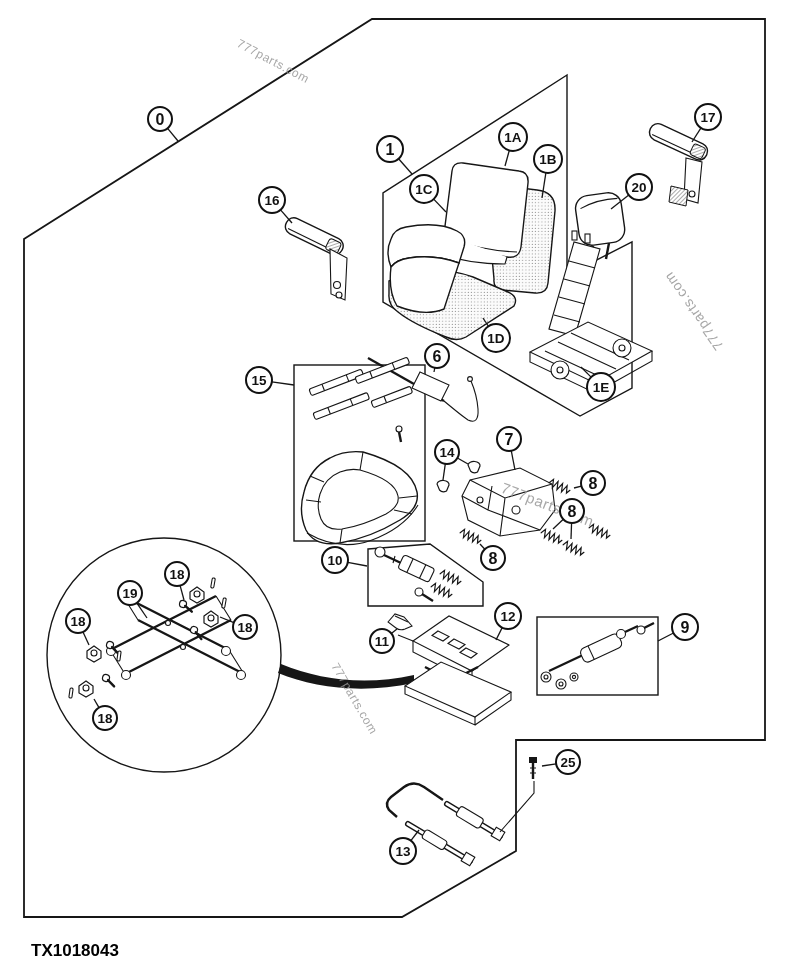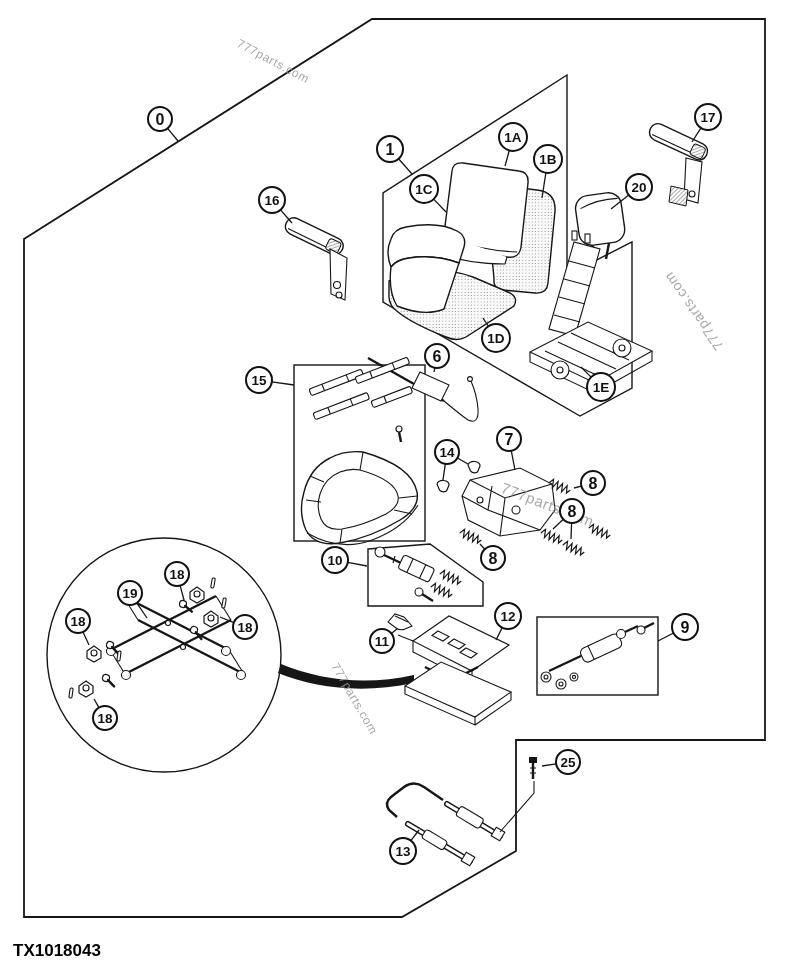--- a/index.html
+++ b/index.html
@@ -13,21 +13,21 @@
   .wfill{fill:#fff;stroke:#161616;stroke-width:1.4;}
   .wfill2{fill:#fff;stroke:#161616;stroke-width:1.1;}
   .dotfill{fill:url(#dots);stroke:#161616;stroke-width:1.4;}
   .hatchfill{fill:url(#hatch);stroke:#161616;stroke-width:1;}
   .border{stroke:#161616;stroke-width:1.8;fill:none;}
   .callout-circle{fill:#fff;stroke:#111;stroke-width:2;}
   .callout-label{font-family:"Liberation Sans",sans-serif;font-weight:bold;fill:#111;
                  text-anchor:middle;dominant-baseline:central;}
   .leader{stroke:#161616;stroke-width:1.3;}
   .wm{fill:#989898;opacity:.85;font-family:"Liberation Sans",sans-serif;letter-spacing:.6px;}
-  .code{position:absolute;left:13px;top:941px;font-size:17px;font-weight:bold;color:#000;}
+  .code{position:absolute;left:31px;top:941px;font-size:17px;font-weight:bold;color:#000;}
 </style>
 </head>
 <body>
 
 <svg width="800" height="967" viewBox="0 0 800 967">
   <defs>
     <pattern id="dots" width="3.2" height="3.2" patternUnits="userSpaceOnUse">
       <rect width="3.2" height="3.2" fill="#fbfbfb"></rect>
       <circle cx="1.1" cy="1.1" r="0.55" fill="#858585"></circle>
     </pattern>

